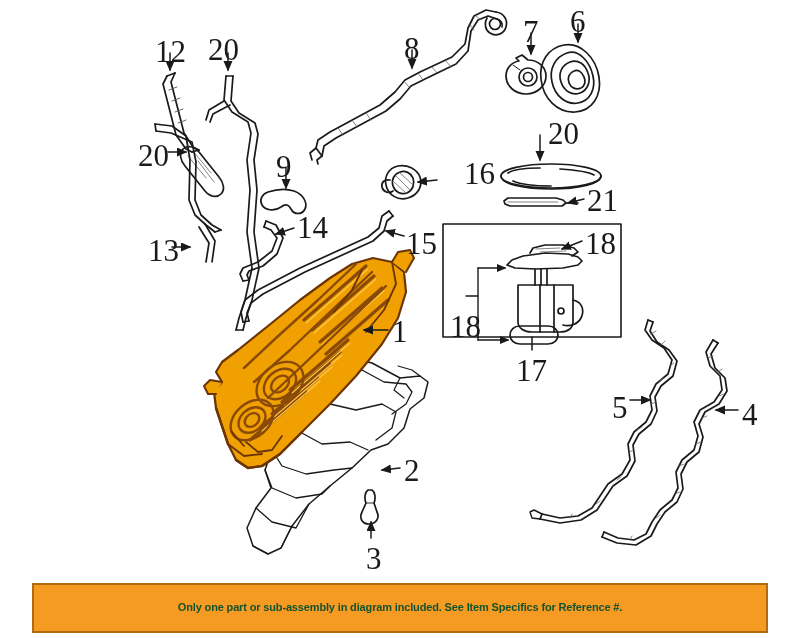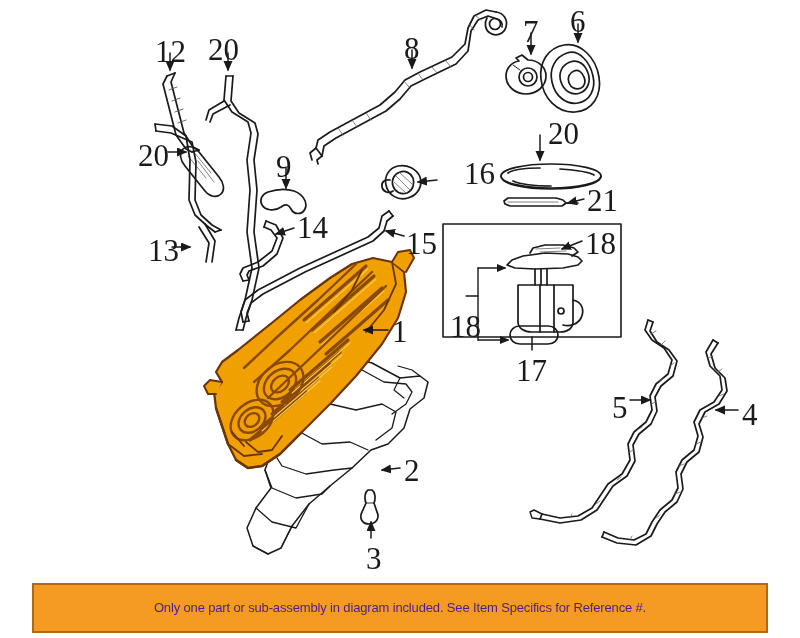--- a/index.html
+++ b/index.html
@@ -43,23 +43,23 @@
     box-sizing: border-box;
     background: #f59a22;
     border: 2px solid #b06a10;
     display: flex;
     flex-direction: column;
     align-items: center;
     justify-content: center;
   }
   #banner .bline {
     font-family: "Liberation Sans", sans-serif;
-    font-size: 13px;
-    font-weight: normal;
-    color: #4c1d95;
+    font-size: 11px;
+    font-weight: bold;
+    color: #14532d;
     letter-spacing: -0.15px;
     line-height: 1.38;
     white-space: nowrap;
   }
 </style>
 </head>
 <body>
 
 <div id="stage">
 

